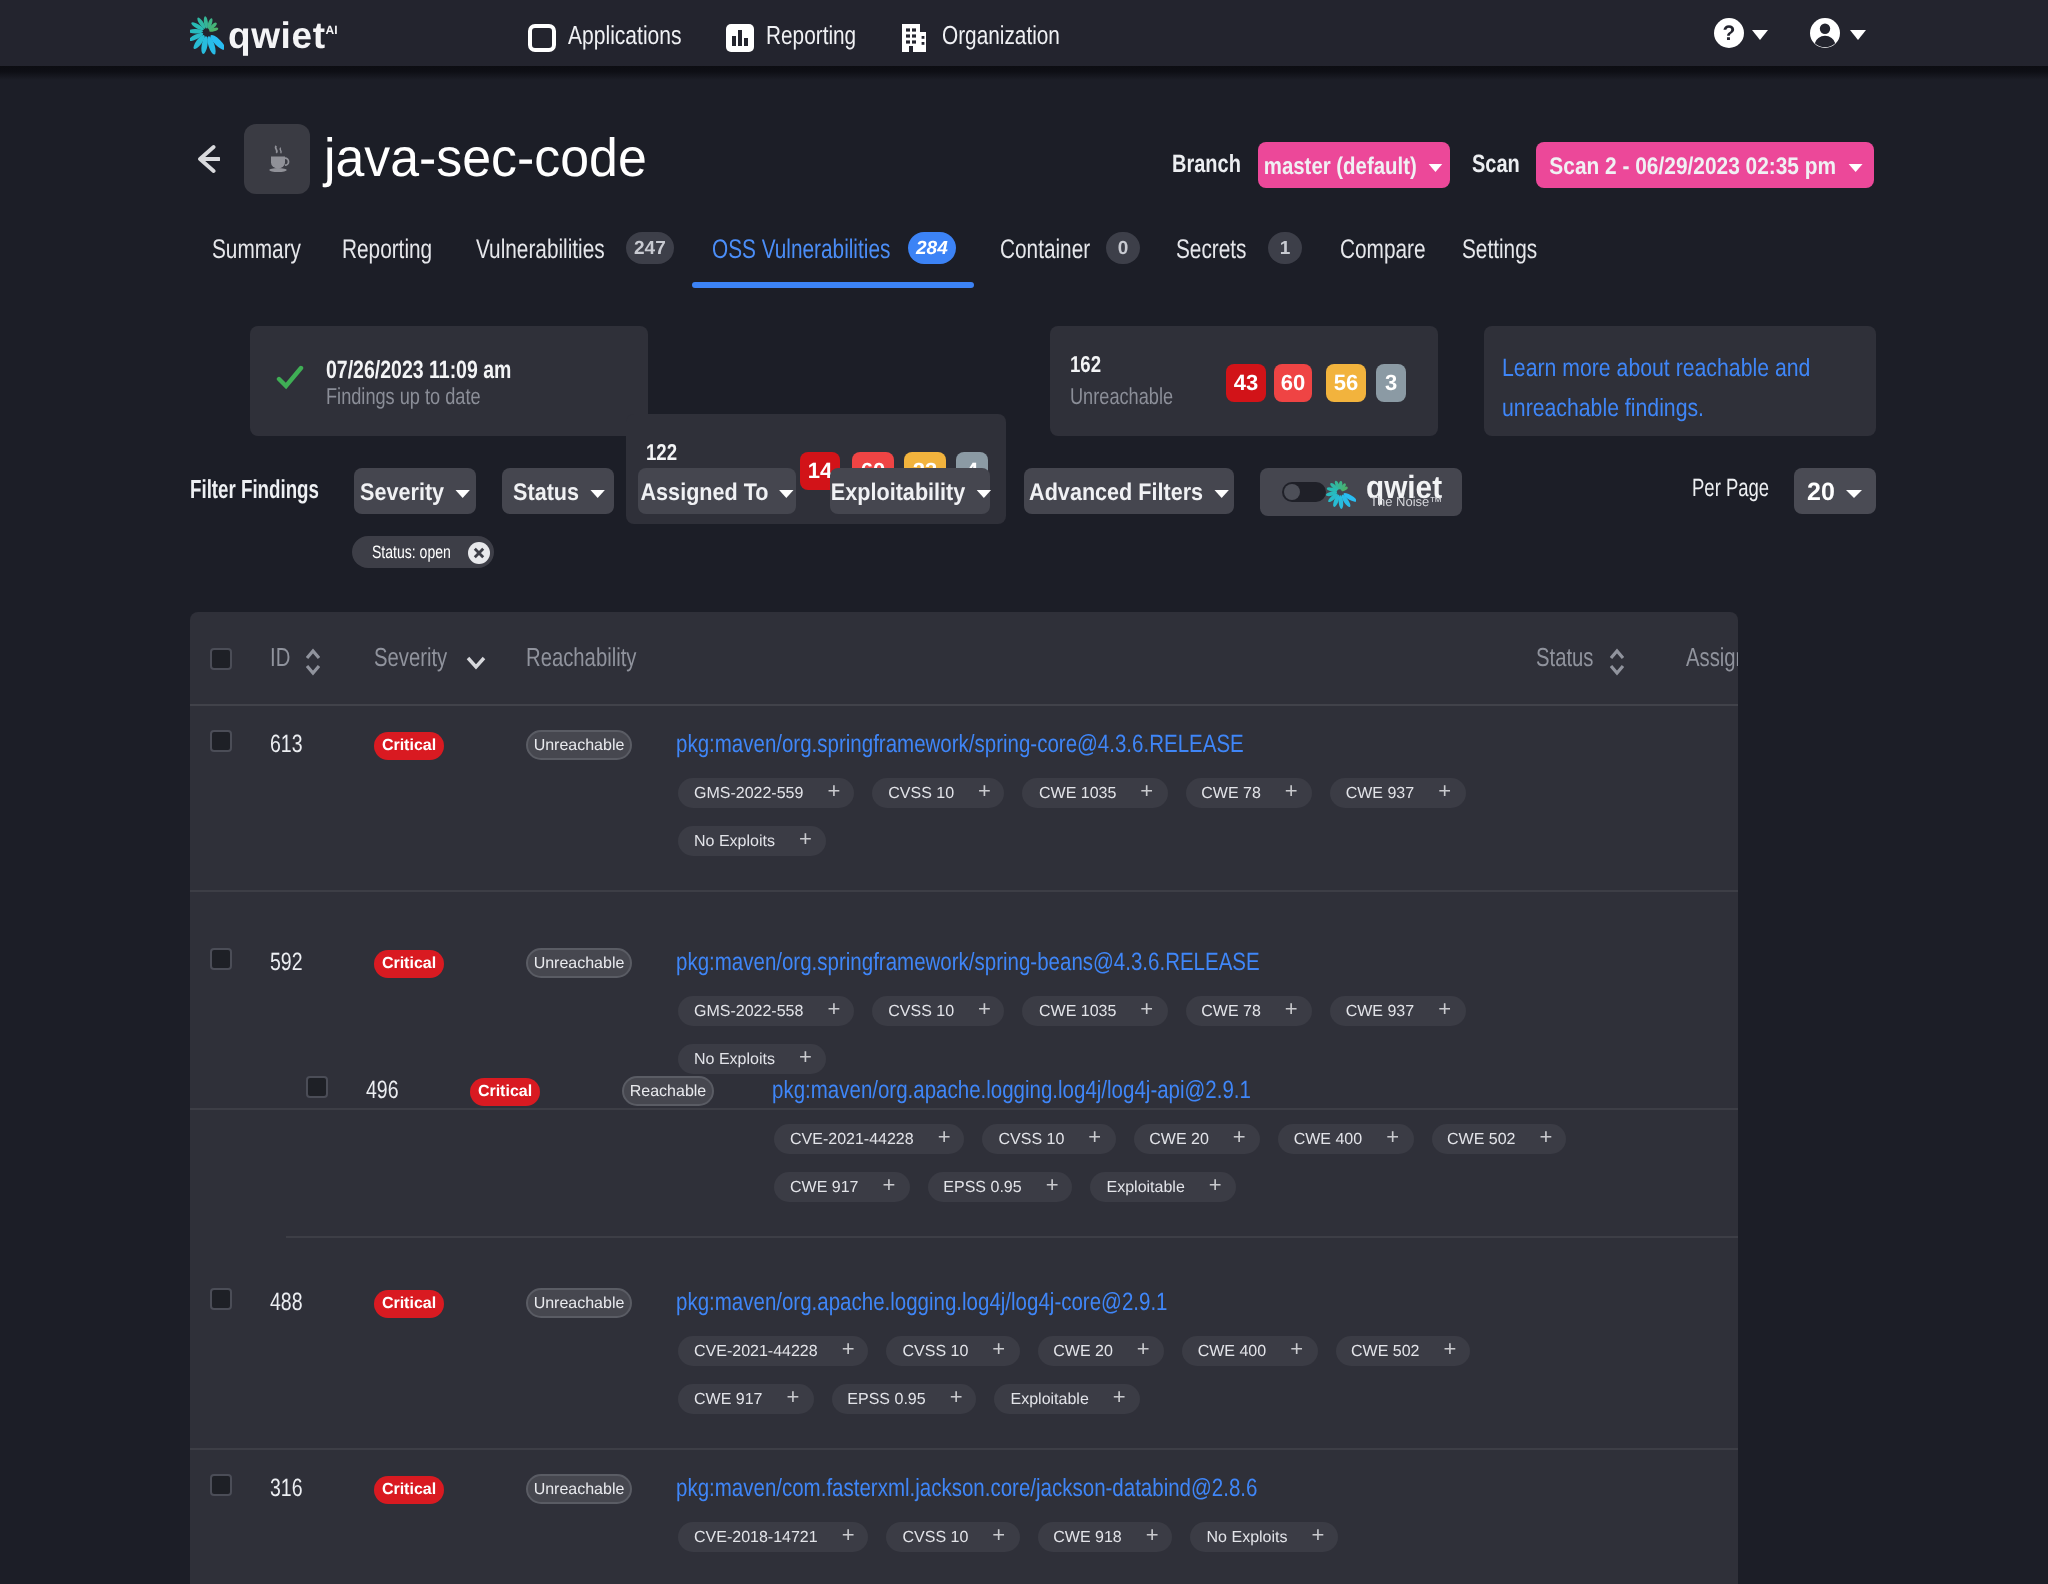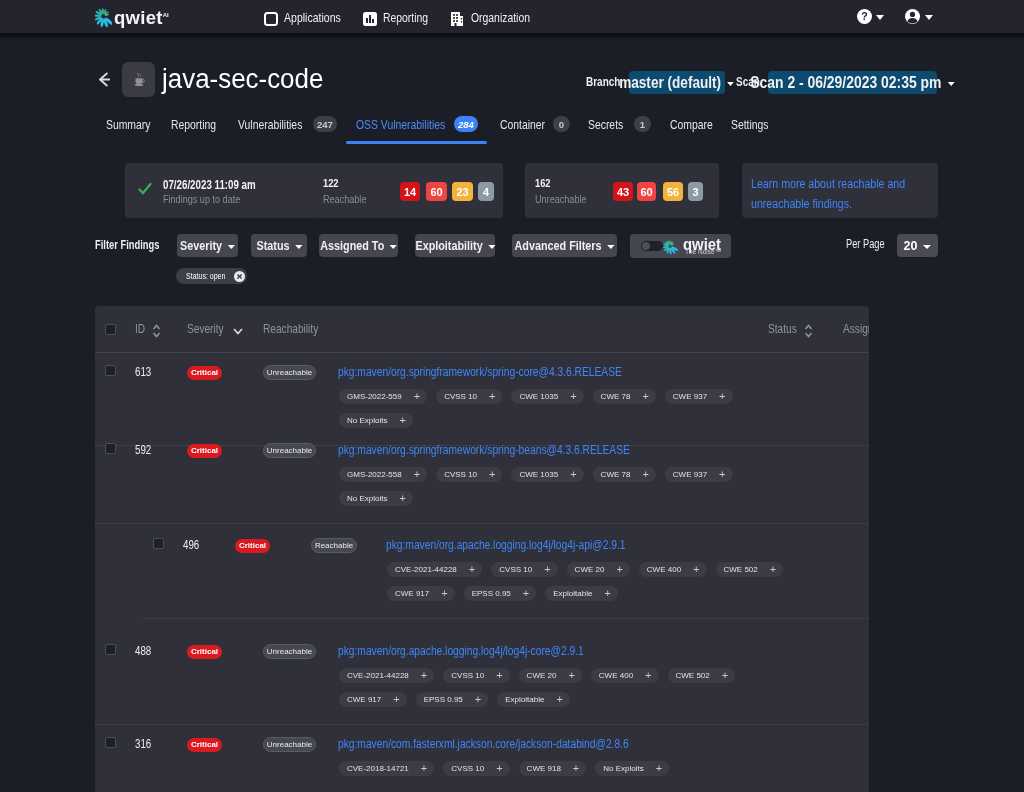--- a/index.html
+++ b/index.html
@@ -15,22 +15,22 @@
 .navtxt { position:absolute; top:10px; font-size:13px; font-weight:400; color:#f0f1f4; }
 .navicon { position:absolute; top:12px; }
 .caret { width:0; height:0; border-left:4px solid transparent; border-right:4px solid transparent;
   border-top:5px solid #fff; position:absolute; }
 
 #javatile { position:absolute; left:122px; top:62px; width:33px; height:35px;
   background:#3a3b43; border-radius:6px; }
 #apptitle { position:absolute; left:162px; top:64px; font-size:27px; color:#ffffff;
   transform:scaleX(.96); transform-origin:0 50%; white-space:nowrap; }
 .toplabel { position:absolute; top:75px; font-size:12.5px; font-weight:700; color:#eceef1; }
-.topbtn { position:absolute; top:71px; height:23px; background:#0c4a6e; border-radius:4px;
-  color:#f0f1f4; font-size:16px; font-weight:700; display:flex; align-items:center;
+.topbtn { position:absolute; top:71px; height:23px; background:#ec4899; border-radius:4px;
+  color:#f0f1f4; font-size:12px; font-weight:700; display:flex; align-items:center;
   justify-content:center; }
 .topbtn .inner { display:flex; align-items:center; white-space:nowrap; }
 .topbtn .c { width:0; height:0; border-left:4.5px solid transparent; border-right:4.5px solid transparent;
   border-top:4.5px solid #fff; margin-left:7px; margin-top:2px; }
 
 .tab { position:absolute; top:117px; font-size:13.5px; color:#e6e7eb;
   transform:scaleX(.77); transform-origin:0 50%; white-space:nowrap; }
 .tab.active { color:#4b8ef8; }
 .tbadge { position:absolute; top:116px; height:16px; border-radius:8px; background:#3d3f49;
   color:#c9cbd2; font-size:9.5px; font-weight:700; display:flex; align-items:center;
@@ -199,21 +199,21 @@
 <div class="tab" style="left:670px">Compare</div>
 <div class="tab" style="left:731px">Settings</div>
 
 <div class="card" style="left:94px;width:199px;margin-left:31px;">
   <svg style="position:absolute;left:13px;top:19px" width="14" height="14" viewBox="0 0 14 14">
     <path d="M1.5 7.5 L5 11 L12.5 2" stroke="#3fae55" stroke-width="2.2" fill="none" stroke-linecap="round"></path>
   </svg>
   <div class="cnum" style="left:38px;top:15px;font-size:12.5px;transform:scaleX(.78);">07/26/2023 11:09 am</div>
   <div class="csub" style="left:38px;top:30px;">Findings up to date</div>
 </div>
-<div class="card" style="left:313px;width:190px;">
+<div class="card" style="left:313px;width:190px;margin-top:44px;">
   <div class="cnum" style="left:10px;top:14px;">122</div>
   <div class="csub" style="left:10px;top:30px;">Reachable</div>
   <div class="sevbadge sb-crit" style="left:87px;width:20px;">14</div>
   <div class="sevbadge sb-high" style="left:113px;width:21px;">60</div>
   <div class="sevbadge sb-med" style="left:139px;width:21px;">23</div>
   <div class="sevbadge sb-low" style="left:165px;width:16px;">4</div>
 </div>
 <div class="card" style="left:525px;width:194px;">
   <div class="cnum" style="left:10px;top:14px;">162</div>
   <div class="csub" style="left:10px;top:30px;">Unreachable</div>
@@ -308,21 +308,21 @@
       <div class="tag">CVSS 10<span class="plus">+</span></div>
       <div class="tag">CWE 1035<span class="plus">+</span></div>
       <div class="tag">CWE 78<span class="plus">+</span></div>
       <div class="tag">CWE 937<span class="plus">+</span></div>
     </div>
     <div class="tagrow" style="top:60px;">
       <div class="tag">No Exploits<span class="plus">+</span></div>
     </div>
   </div>
 
-  <div class="row" style="top:125px;">
+  <div class="row" style="top:156px;">
     <div class="cb" style="top:12px;"></div>
     <div class="rid">592</div>
     <div class="crit">Critical</div>
     <div class="reach" style="width:53px;">Unreachable</div>
     <div class="plink">pkg:maven/org.springframework/spring-beans@4.3.6.RELEASE</div>
     <div class="tagrow" style="top:36px;">
       <div class="tag">GMS-2022-558<span class="plus">+</span></div>
       <div class="tag">CVSS 10<span class="plus">+</span></div>
       <div class="tag">CWE 1035<span class="plus">+</span></div>
       <div class="tag">CWE 78<span class="plus">+</span></div>

